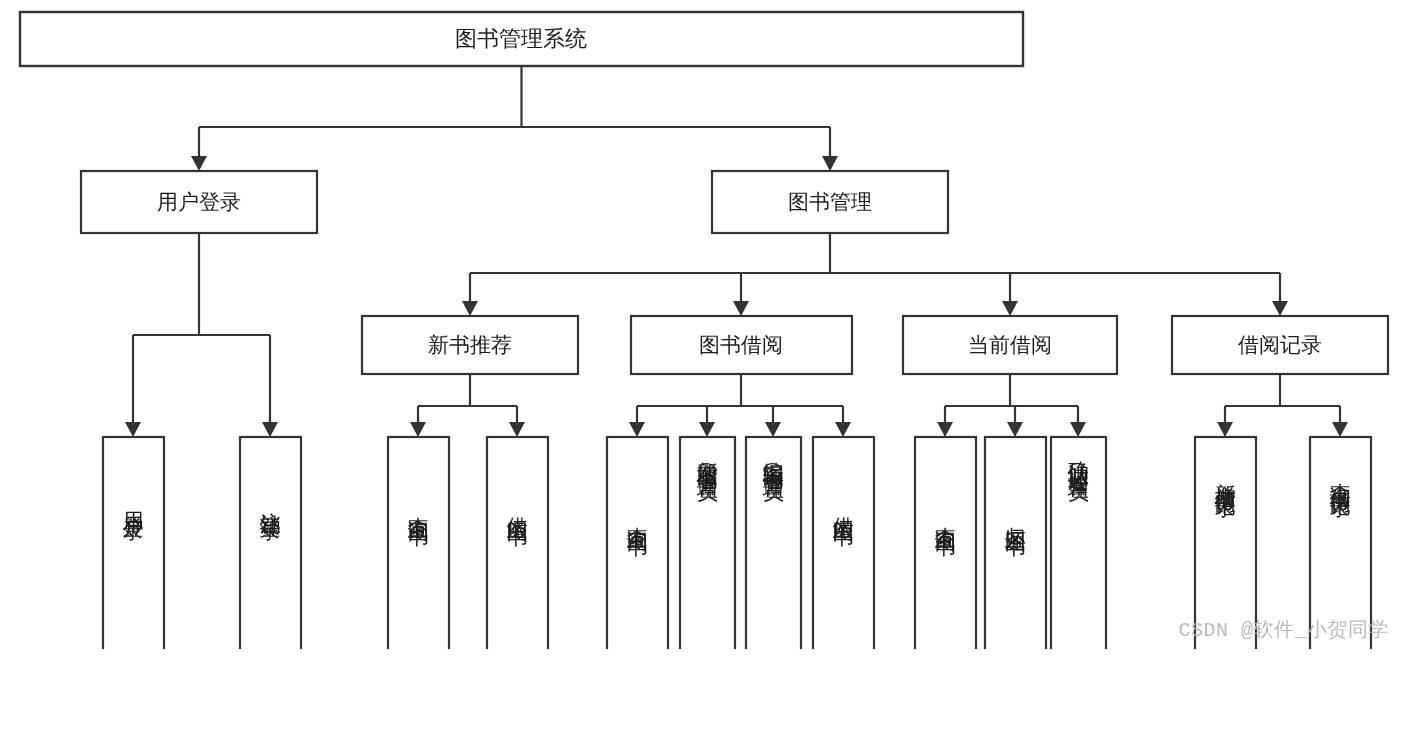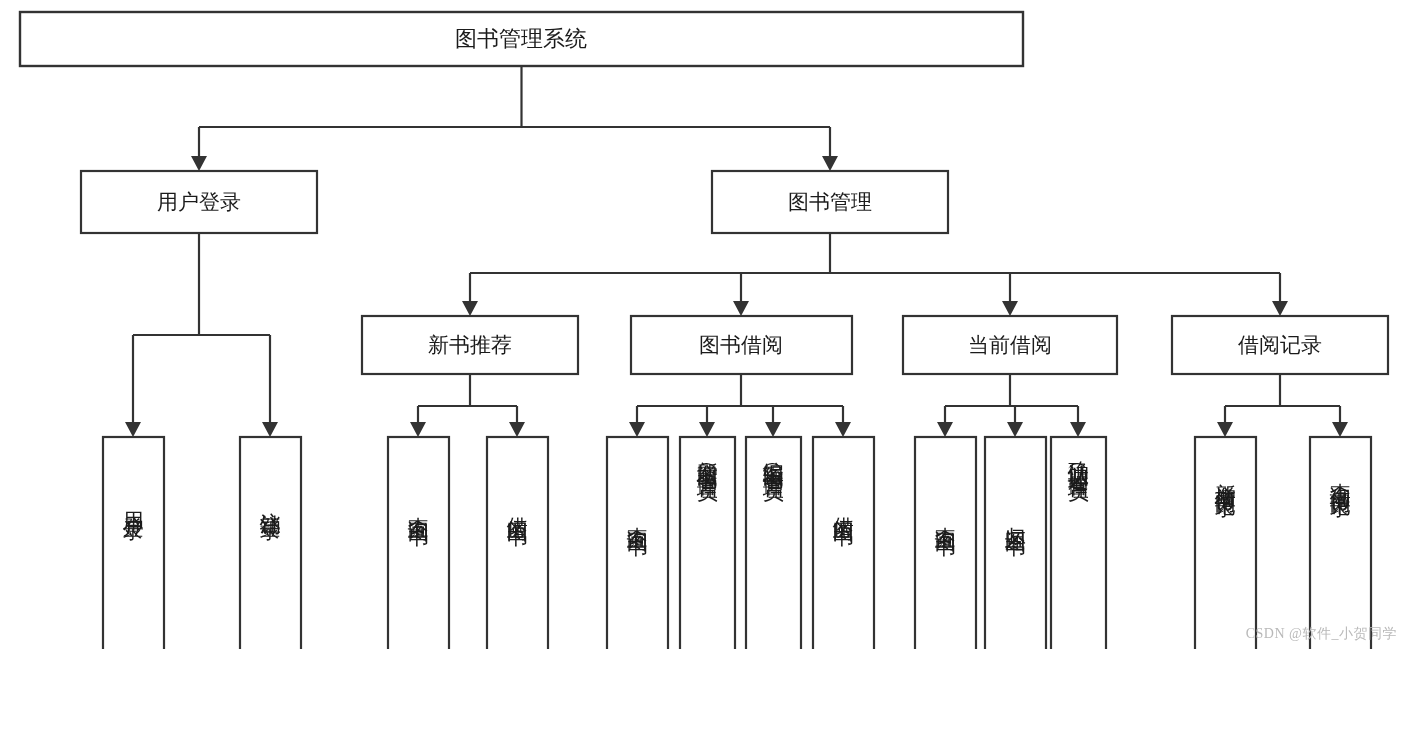--- a/index.html
+++ b/index.html
@@ -65,24 +65,24 @@
     text-orientation: upright;
     font-family: "Liberation Sans", "DejaVu Sans", sans-serif;
     font-size: 21px;
     line-height: 1.22;
     letter-spacing: 3px;
     color: #1b1b1b;
     white-space: nowrap;
   }
   .watermark {
     position: absolute;
-    right: 8px;
+    right: 16px;
     bottom: 6px;
-    font-family: Liberation Serif, serif;
-    font-size: 14px;
+    font-family: Liberation Mono, monospace;
+    font-size: 20px;
     color: #b9b9b9;
     letter-spacing: 0.5px;
     user-select: none;
   }
 </style>
 </head>
 <body>
 
 <div id="canvas">
 

